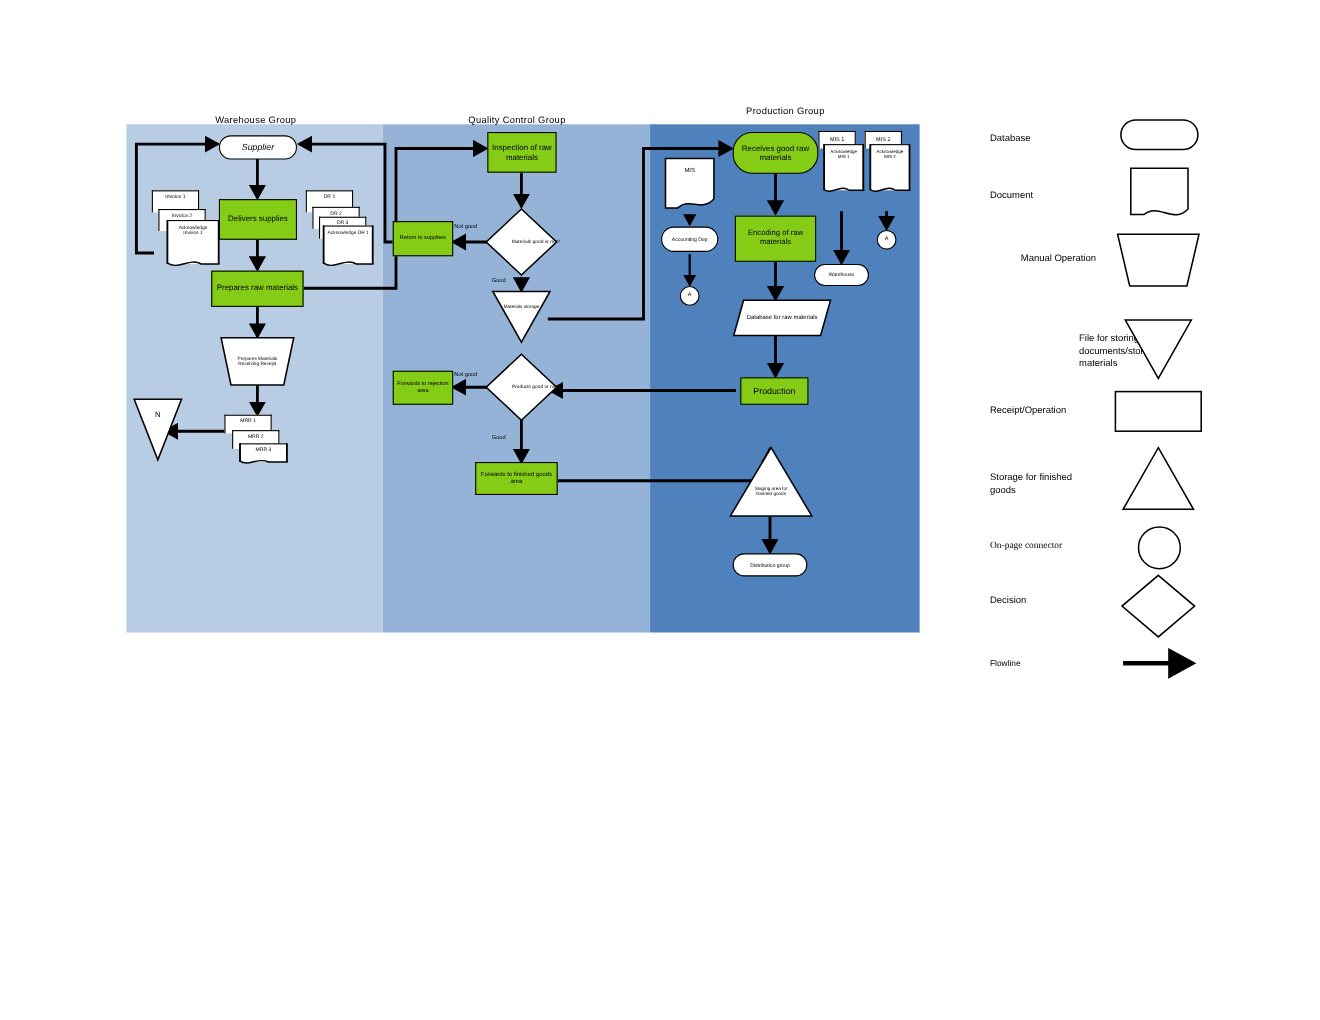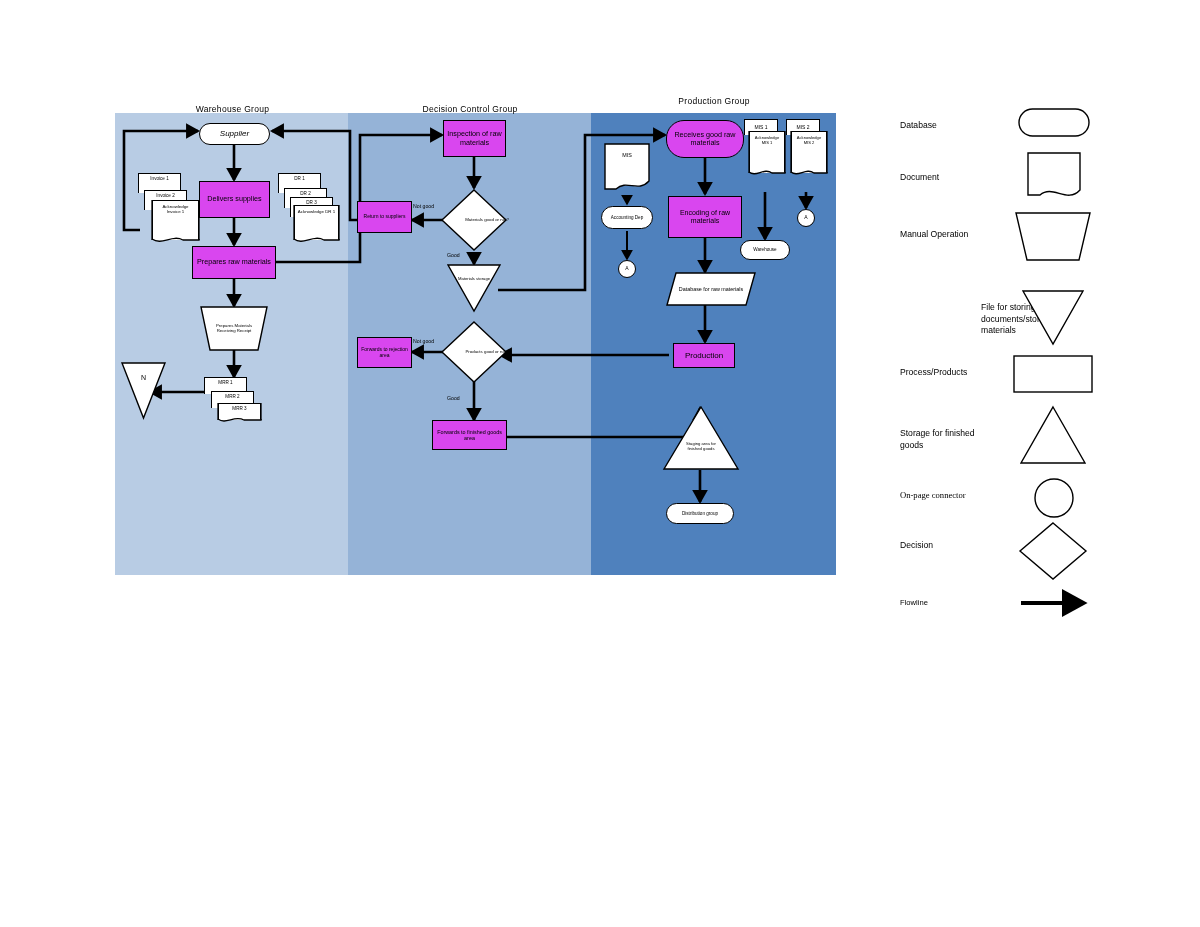--- a/index.html
+++ b/index.html
@@ -1,21 +1,21 @@
 <!DOCTYPE html>
 <html><head>
 <meta charset="utf-8">
 <style>
   html,body{margin:0;padding:0;background:#ffffff;}
   body{width:1200px;height:927px;font-family:"Liberation Sans",sans-serif;position:relative;overflow:hidden;}
   #canvas{position:absolute;left:0;top:0;width:1200px;height:927px;}
   .lane{position:absolute;}
   .lane-title{position:absolute;font-size:8.5px;font-weight:400;color:#000;text-align:center;letter-spacing:.3px;}
   .node{position:absolute;box-sizing:border-box;display:flex;align-items:center;justify-content:center;text-align:center;color:#000;line-height:1.15;}
-  .proc{background:#d946ef;border:1.4px solid #000;font-size:7.2px;}
+  .proc{background:#84cc16;border:1.4px solid #000;font-size:7.2px;}
   .proc.big{font-size:8px;}
   .term{background:#fff;border:1.4px solid #000;border-radius:999px;font-size:8px;}
   .term.sm{font-size:4.6px;}
   .doc{background:#fff;border:1.3px solid #000;border-bottom:none;font-size:4.6px;align-items:flex-start;padding-top:2px;}
   .dmd{font-size:4.4px;}
   .dmd .lbl{position:absolute;left:0;top:0;width:100%;height:100%;display:flex;align-items:center;justify-content:center;text-align:center;}
   .conn{background:#fff;border:1.6px solid #000;border-radius:50%;font-size:5px;display:flex;align-items:center;justify-content:center;}
   .edgelabel{position:absolute;font-size:5.2px;color:#000;}
   .legend-label{position:absolute;font-size:8.6px;color:#000;line-height:1.35;}
   .legend-shape{position:absolute;}
@@ -27,21 +27,21 @@
 </head>
 <body>
 
 <div id="canvas">
 
   <div class="lane" style="left:115px;top:113px;width:233px;height:462px;background:#b8cce4;"></div>
   <div class="lane" style="left:348px;top:113px;width:243px;height:462px;background:#95b3d7;"></div>
   <div class="lane" style="left:591px;top:113px;width:245px;height:462px;background:#4f81bd;"></div>
 
   <div class="lane-title" style="left:155px;top:104px;width:155px;">Warehouse Group</div>
-  <div class="lane-title" style="left:390px;top:104px;width:160px;">Decision Control Group</div>
+  <div class="lane-title" style="left:390px;top:104px;width:160px;">Quality Control Group</div>
   <div class="lane-title" style="left:635px;top:96px;width:158px;">Production Group</div>
 
   <svg width="1200" height="927" style="position:absolute;left:0;top:0;pointer-events:none;">
     <defs>
       <marker id="ah" markerWidth="6" markerHeight="6" refX="4.6" refY="3" orient="auto">
         <path d="M0,0 L5.4,3 L0,6 z" fill="#000"></path>
       </marker>
       <marker id="ahb" markerWidth="7" markerHeight="7" refX="5" refY="3.5" orient="auto">
         <path d="M0,0 L6.4,3.5 L0,7 z" fill="#000"></path>
       </marker>
@@ -254,35 +254,35 @@
         </svg>
     </div>
 
     <div class="legend-label" style="left:900px;top:172px;width:130px;">Document</div>
     <div class="legend-shape" style="left:1027px;top:152px;">
       <svg width="54" height="48">
           <path class="sh" d="M1,1 L53,1 L53,38 C40,52 26,32 13,43 L1,43 Z" stroke-width="1.2"></path>
         </svg>
     </div>
 
-    <div class="legend-label" style="left:900px;top:229px;width:130px;">Manual Operation</div>
+    <div class="legend-label" style="left:928px;top:229px;width:130px;">Manual Operation</div>
     <div class="legend-shape" style="left:1013px;top:212px;">
       <svg width="80" height="50">
           <polygon class="sh" points="3,1 77,1 66,48 14,48" stroke-width="1.2"></polygon>
         </svg>
     </div>
 
     <div class="legend-label" style="left:940px;top:302px;width:105px;margin-left:41px;">File for storing documents/storage for materials</div>
     <div class="legend-shape" style="left:1022px;top:290px;">
       <svg width="62" height="55">
           <polygon class="sh" points="1,1 61,1 31,54" stroke-width="1.2"></polygon>
         </svg>
     </div>
 
-    <div class="legend-label" style="left:900px;top:367px;width:130px;">Process/Products</div>
+    <div class="legend-label" style="left:900px;top:367px;width:130px;">Receipt/Operation</div>
     <div class="legend-shape" style="left:1013px;top:355px;">
       <svg width="80" height="38">
           <rect class="sh" x="1" y="1" width="78" height="36" stroke-width="1.2"></rect>
         </svg>
     </div>
 
     <div class="legend-label" style="left:900px;top:428px;width:100px;">Storage for finished goods</div>
     <div class="legend-shape" style="left:1020px;top:406px;">
       <svg width="66" height="58">
           <polygon class="sh" points="33,1 65,57 1,57" stroke-width="1.2"></polygon>

